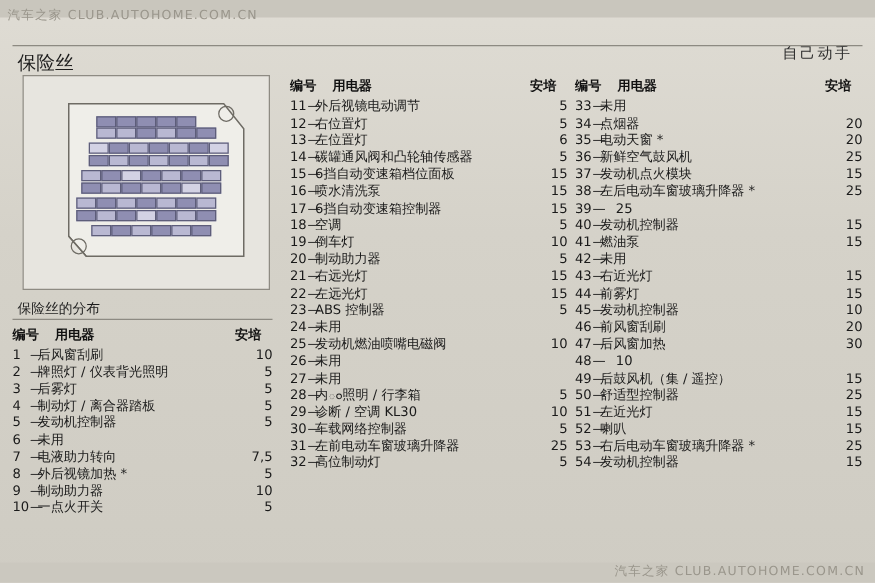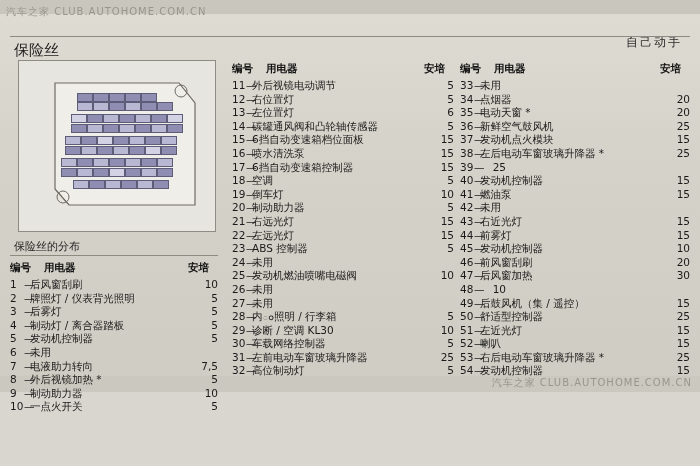--- a/index.html
+++ b/index.html
@@ -4,21 +4,21 @@
 <style>
   html,body{margin:0;padding:0;}
   body{
     width:700px;height:466px;
     background:#d8d6cf;
     font-family:"DejaVu Sans","Liberation Sans",sans-serif;
     overflow:hidden;
     position:relative;
   }
   .page{
-    position:absolute;left:0;top:0;width:700px;height:392px;
+    position:absolute;left:0;top:0;width:700px;height:466px;
     background:linear-gradient(180deg,#dfdcd4 0%,#d5d2c9 40%,#cfccc3 100%);
   }
   .edge-top{position:absolute;left:0;top:0;width:700px;height:14px;background:#c9c6bd;}
   .edge-bottom{position:absolute;left:0;bottom:0;width:700px;height:16px;background:#cbc8bf;}
   .wm{
     position:absolute;
     font-size:10px;letter-spacing:1px;
     color:#9a968c;
     white-space:nowrap;
     font-family:"DejaVu Sans","Liberation Sans",sans-serif;

